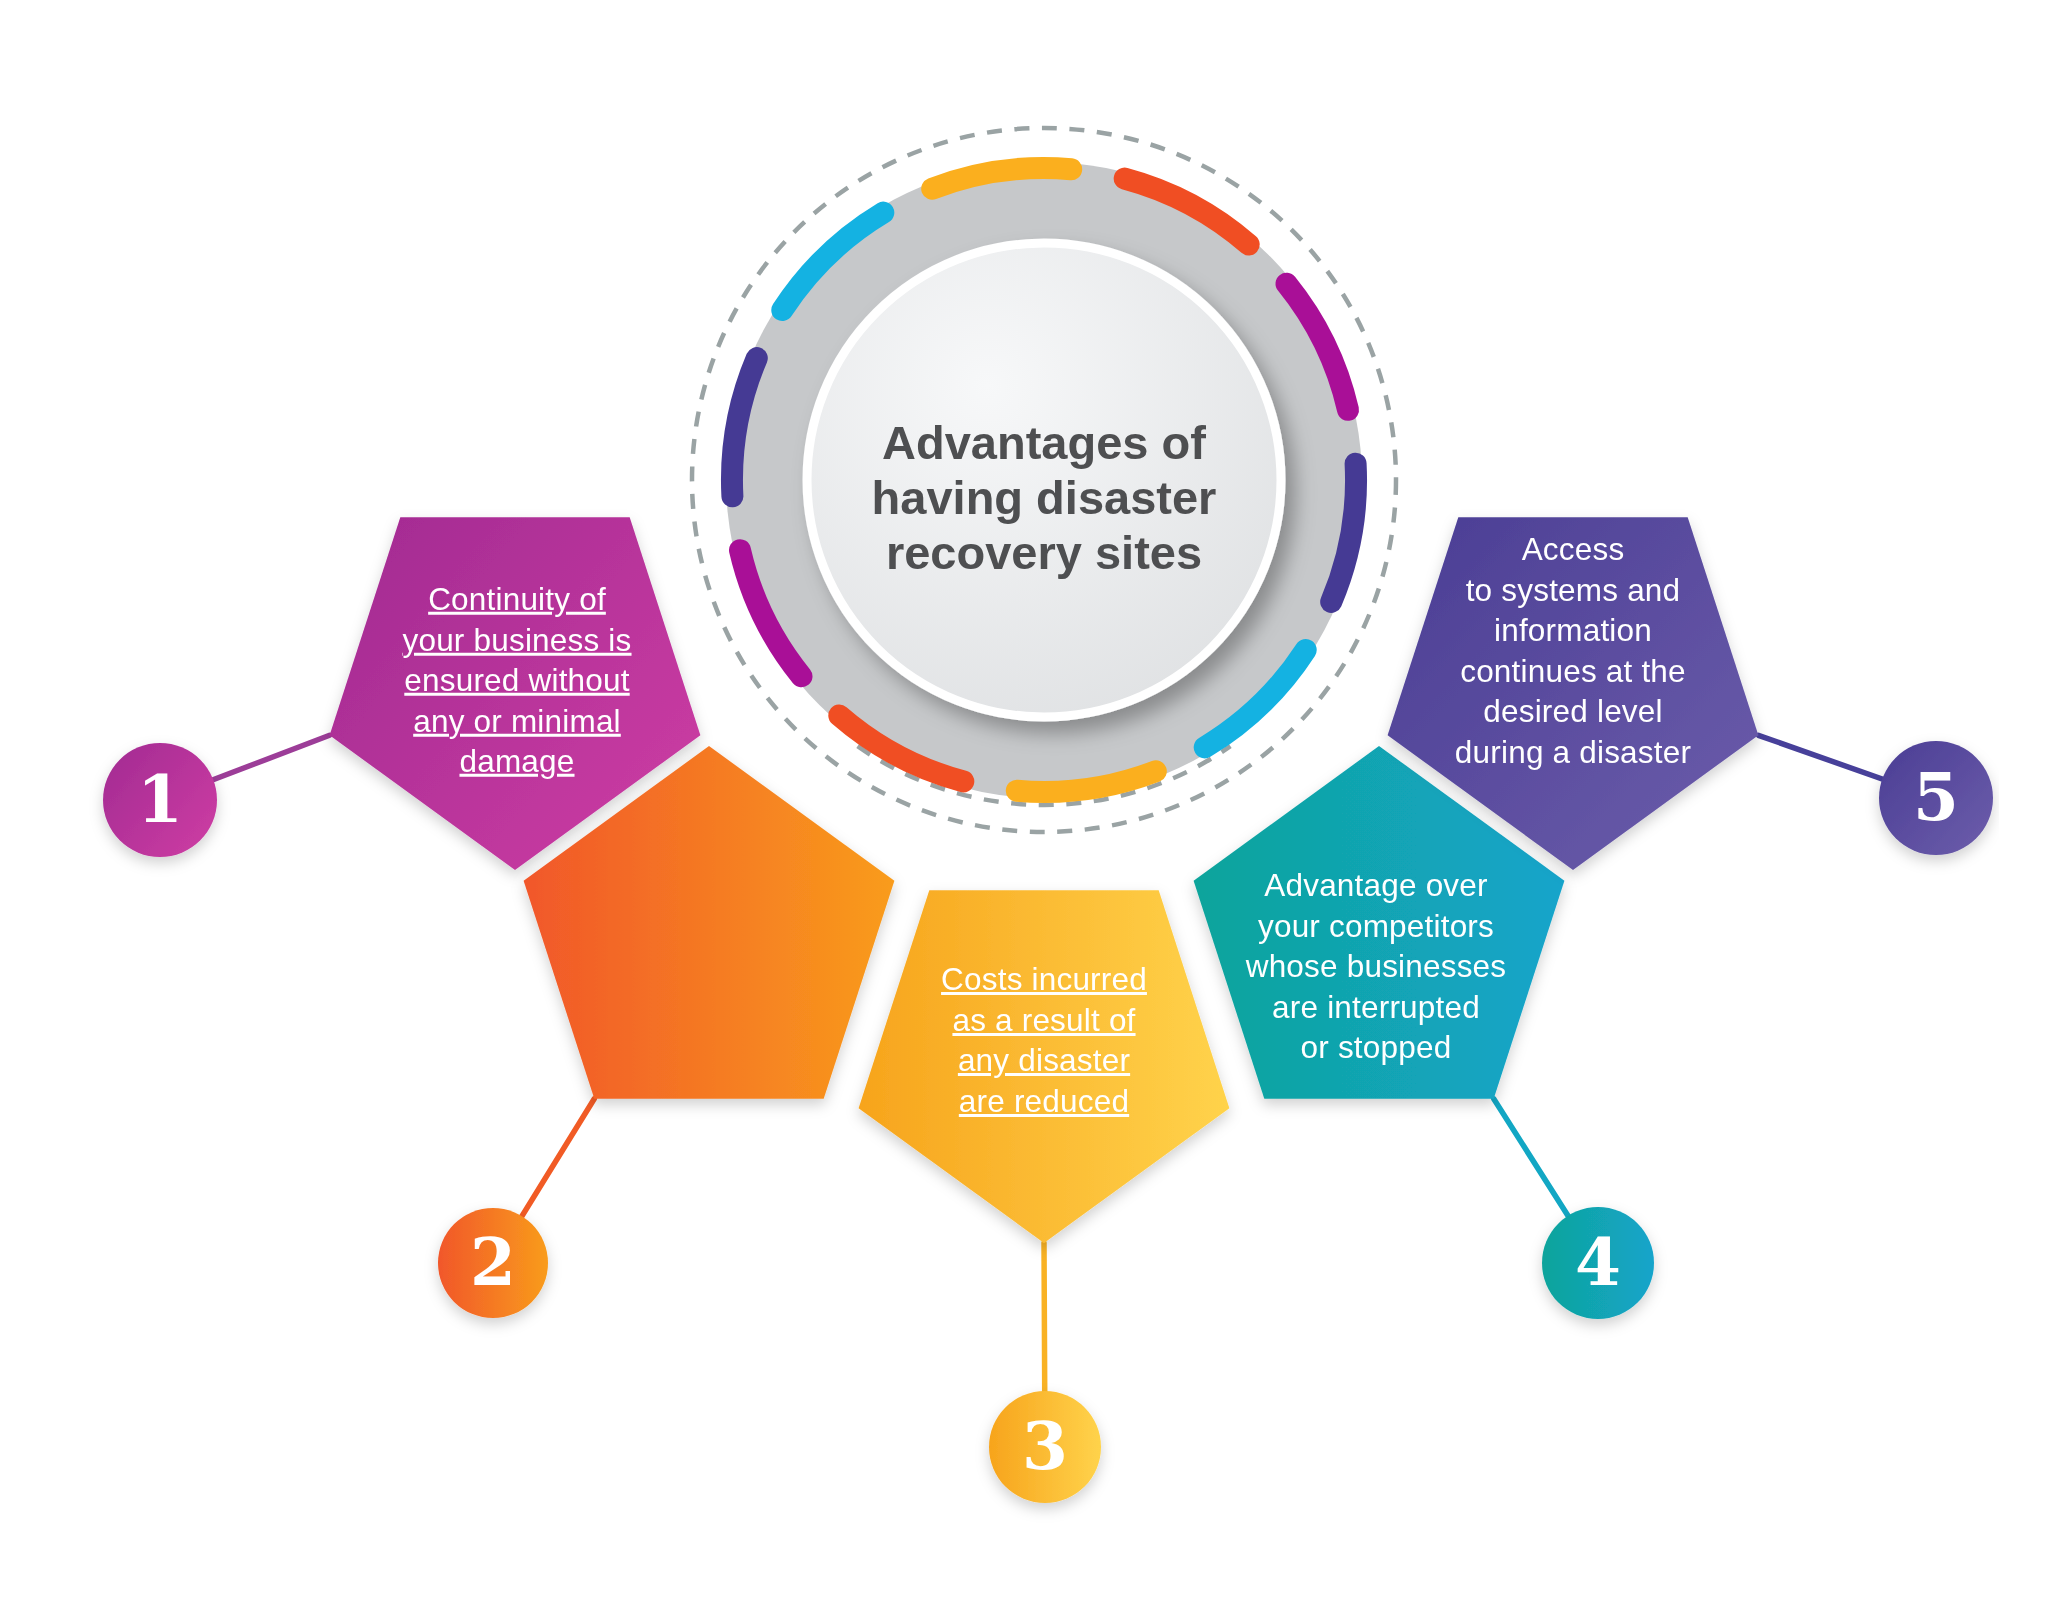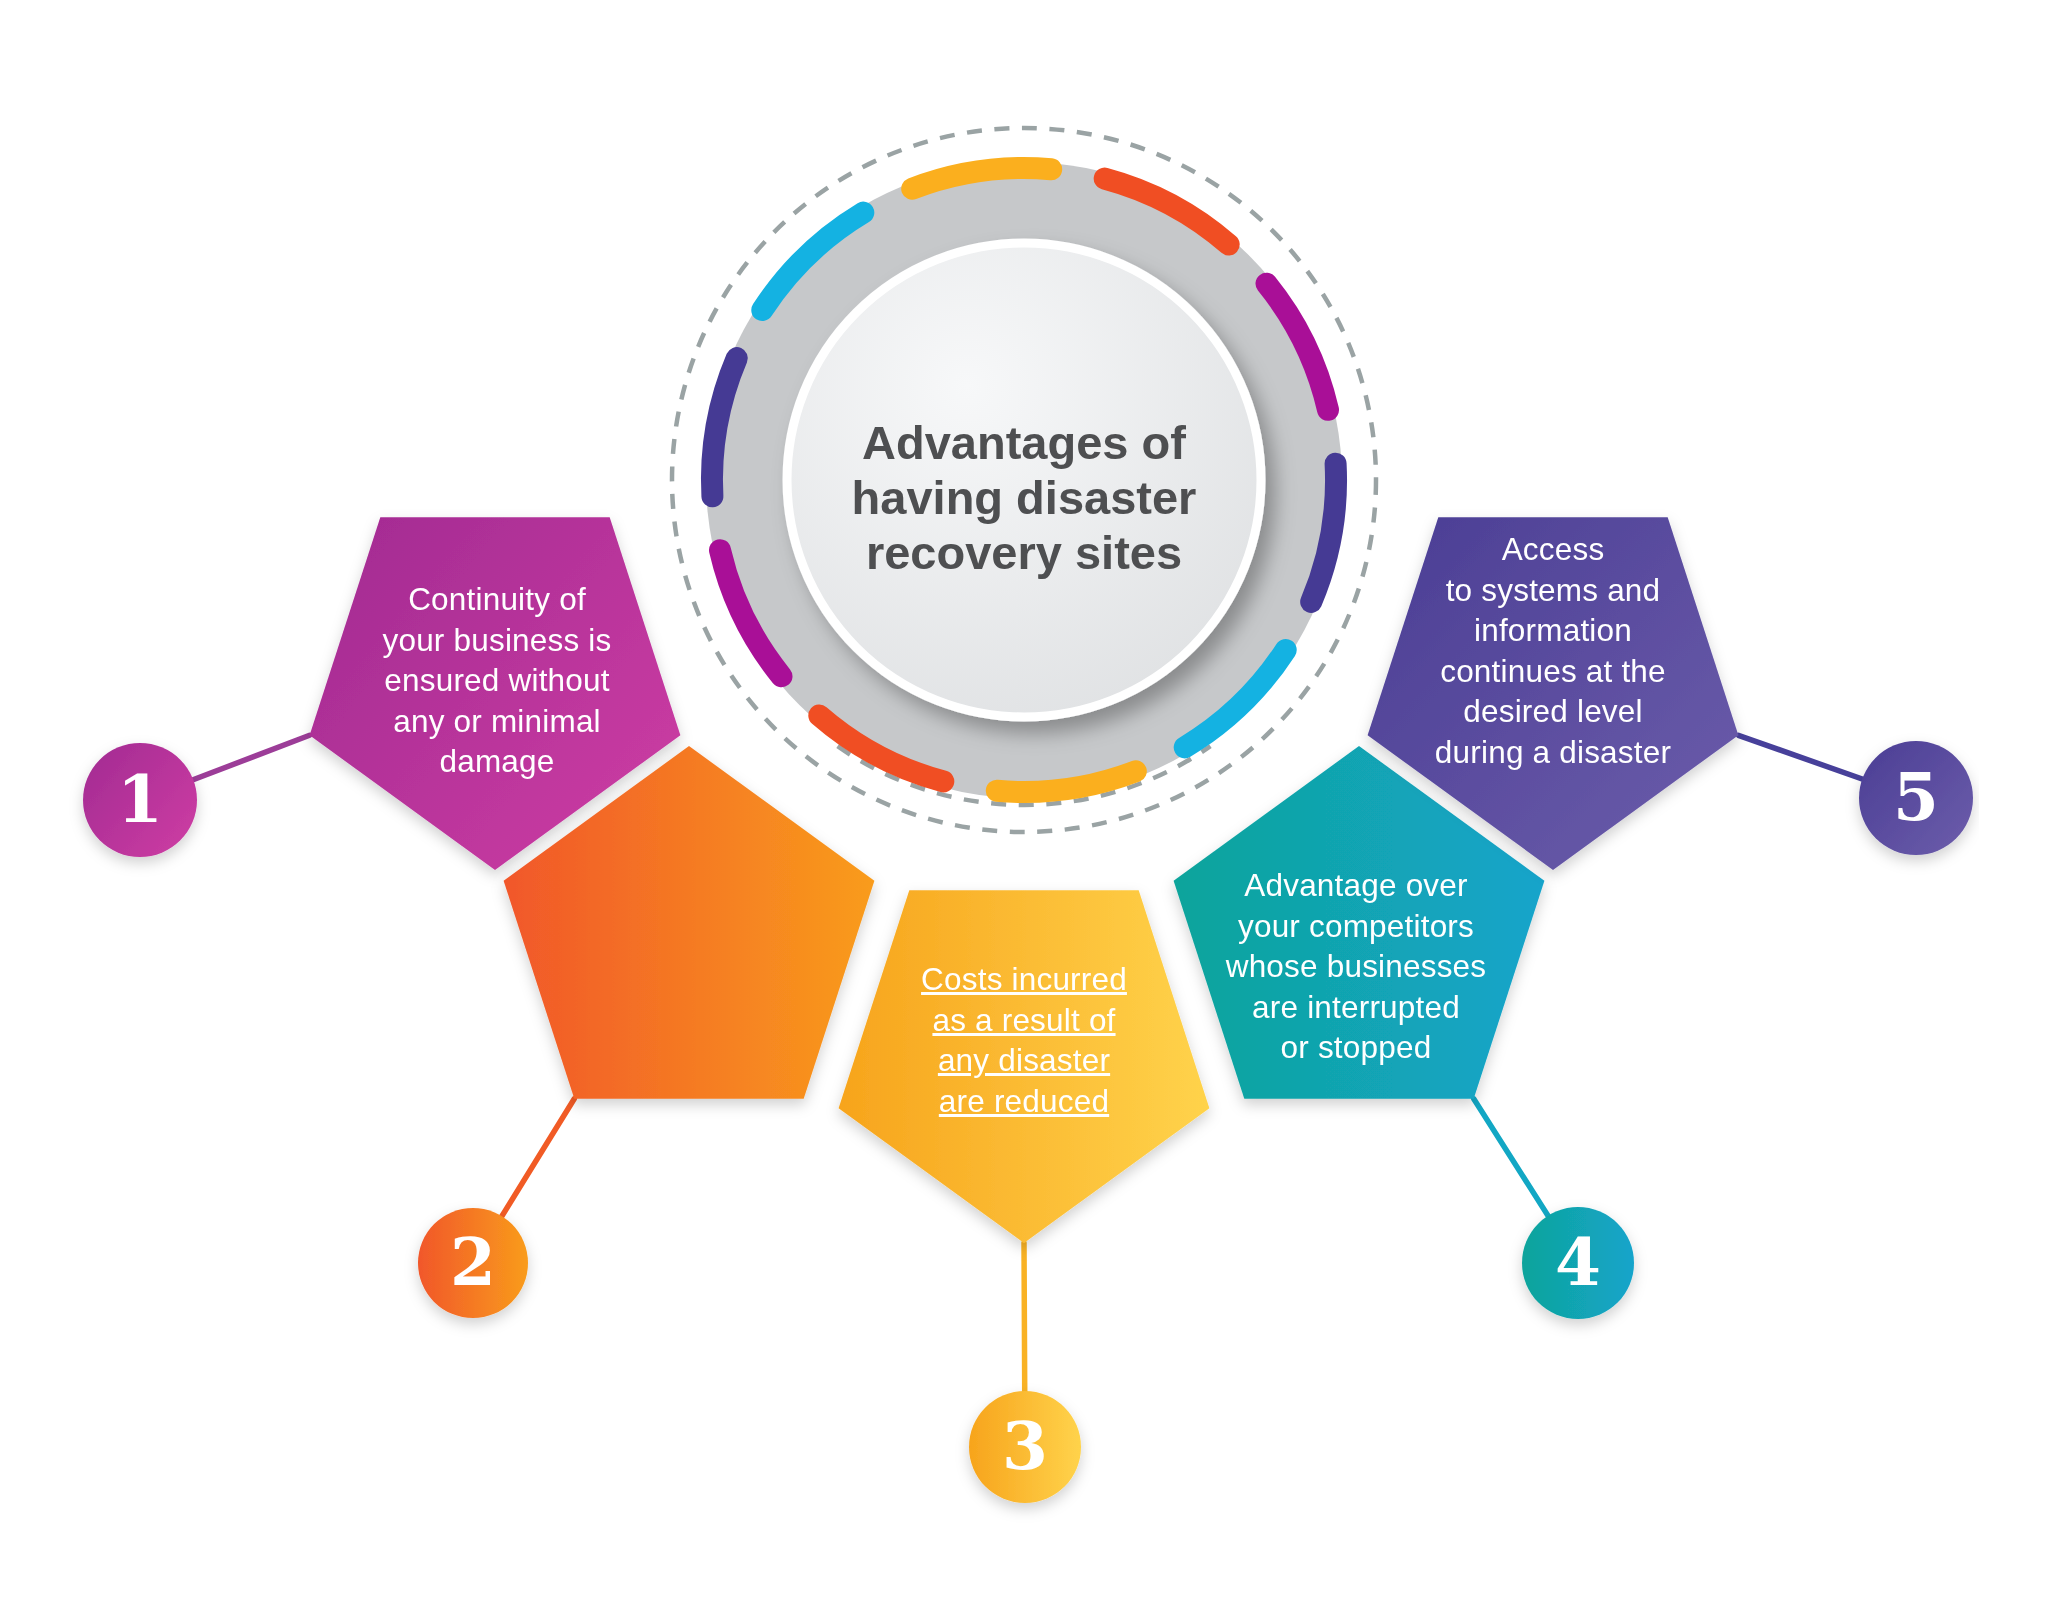--- a/index.html
+++ b/index.html
@@ -2,20 +2,21 @@
 <html><head>
 <meta charset="utf-8">
 <style>
   html,body { margin:0; padding:0; background:#ffffff; }
   .stage {
     position:relative;
     width:1979px; height:1609px;
     background:#ffffff;
     overflow:hidden;
     font-family:"Liberation Sans", sans-serif;
+    margin-left:20px;
   }
   .stage svg { position:absolute; left:0; top:0; }
 
   .arc { fill:none; stroke-width:22; stroke-linecap:round; }
   .dashed { fill:none; stroke-width:4.5; stroke-dasharray:15 12.6; }
   .connector { stroke-width:5.5; stroke-linecap:round; }
   .pent { filter:url(#pshadow); }
   .numcircle { filter:url(#pshadow); }
 
   .txt {
@@ -115,21 +116,21 @@
     <circle class="numcircle" cx="473" cy="1263" r="55" fill="url(#gp1)"></circle>
     <circle class="numcircle" cx="1025" cy="1447" r="56" fill="url(#gp2)"></circle>
     <circle class="numcircle" cx="1578" cy="1263" r="56" fill="url(#gp3)"></circle>
     <circle class="numcircle" cx="1916" cy="798" r="57" fill="url(#gp4)"></circle>
   </svg>
 
   <div class="txt title" style="left: 1024px; top: 497px; width: 470px; color: rgb(78, 79, 81);">Advantages of
 having disaster
 recovery sites</div>
 
-  <div class="txt ptext" style="left:497px;  top:680px;  width:330px;">Continuity of
+  <div class="txt ptext" style="left:497px;  top:680px;  width:330px;text-decoration:underline;">Continuity of
 your business is
 ensured without
 any or minimal
 damage</div>
   <div class="txt ptext" style="left:1024px; top:1040px; width:290px;text-decoration:underline;">Costs incurred
 as a result of
 any disaster
 are reduced</div>
   <div class="txt ptext" style="left:1356px; top:966px;  width:310px;">Advantage over
 your competitors

